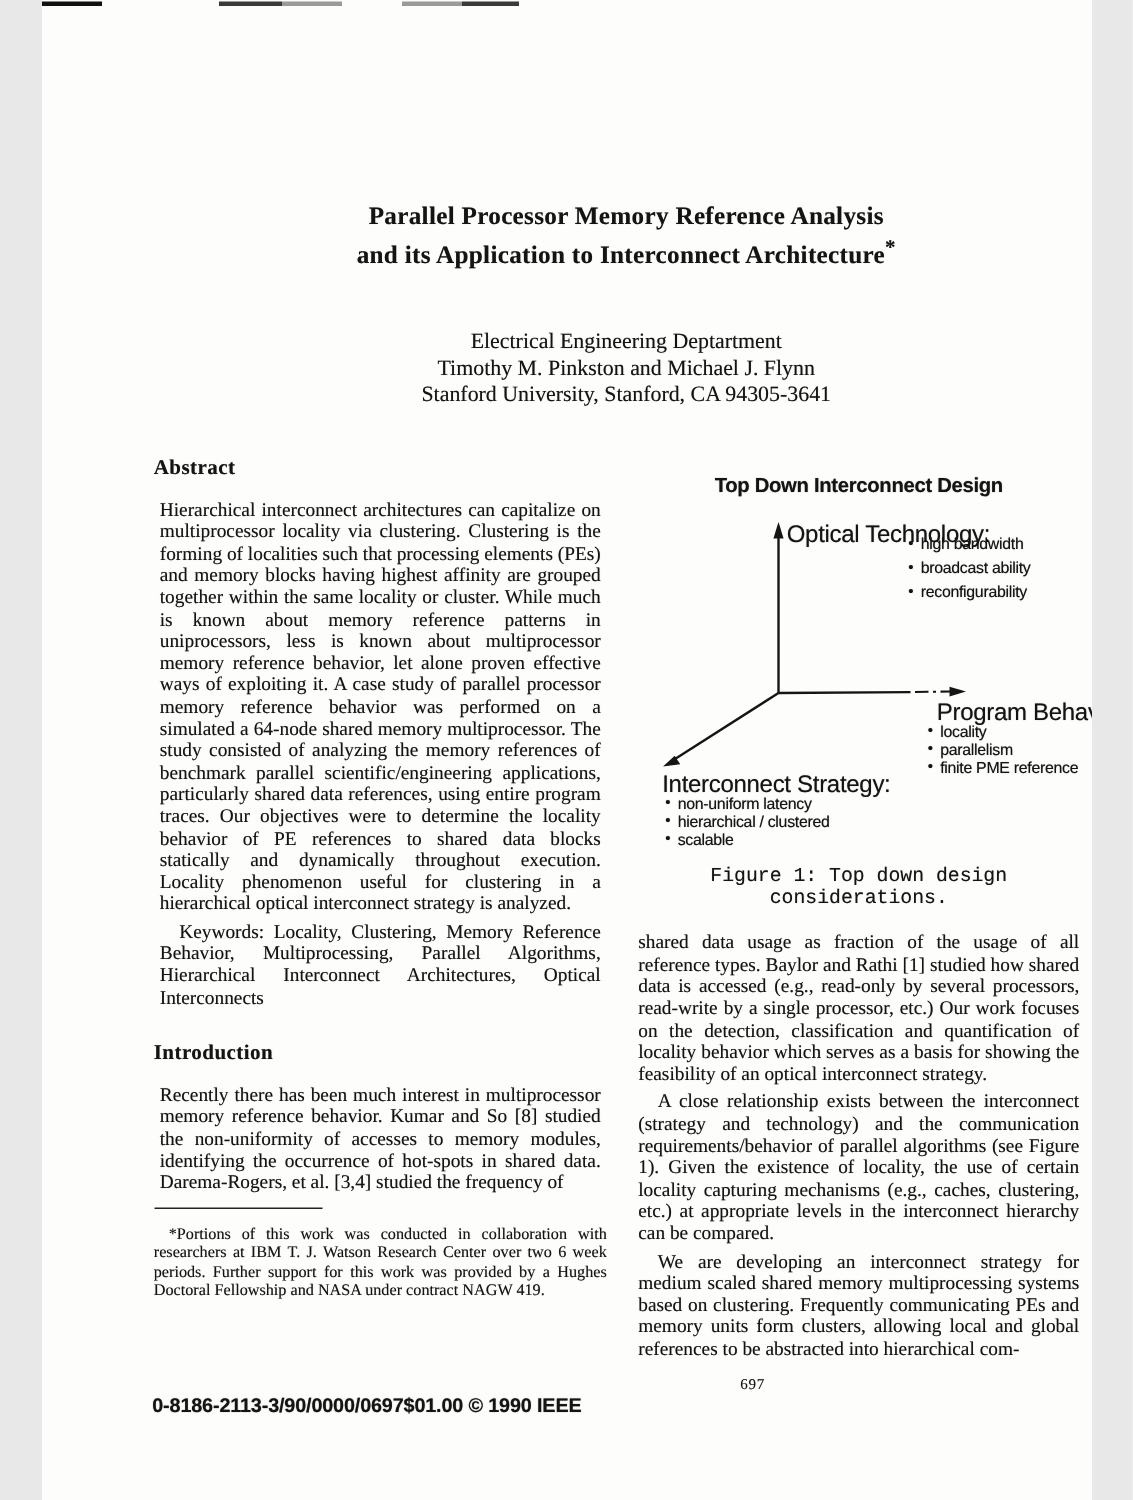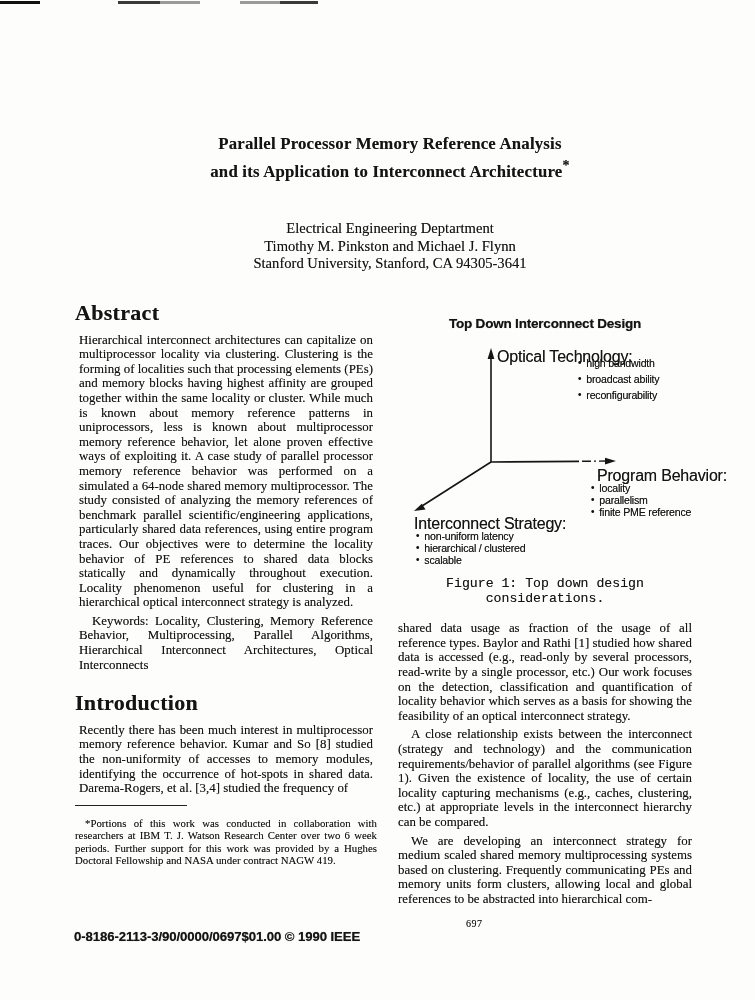--- a/index.html
+++ b/index.html
@@ -1,36 +1,36 @@
 <!DOCTYPE html>
 <html><head>
 <meta charset="utf-8">
 <style>
   html,body { margin:0; padding:0; background:#e8e8e8; }
   .page {
-    position:relative; width:755px; height:1000px; margin:0 auto;
+    position:relative; width:700px; height:1000px; margin:0 auto;
     background:#fdfdfc; overflow:hidden;
     font-family:"Liberation Serif", serif; color:#141414;
     text-shadow:0 0 0.5px rgba(0,0,0,0.45);
   }
   
   .artifact { position:absolute; height:3px; top:1px; }
 
   
   .title-block { position:absolute; top:133px; left:25px; width:730px; text-align:center;
     font-weight:bold; font-size:16.8px; line-height:22px; letter-spacing:0.2px; }
   .authors-block { position:absolute; top:220px; left:25px; width:730px; text-align:center;
     font-size:14.6px; line-height:17.5px; }
 
   
   .col { position:absolute; width:302px; text-align:justify;
     font-size:12.9px; line-height:14.6px; }
   .col-left  { left:75px;  top:306px; }
   .col-right { left:394px; top:315px; }
-  .section-heading { font-size:22px; font-weight:bold; margin:0 0 12px 0; letter-spacing:0.3px; }
+  .section-heading { font-size:14px; font-weight:bold; margin:0 0 12px 0; letter-spacing:0.3px; }
   .section-heading.intro { margin-top:24px; }
   .para { margin:4px; }
   .indent { text-indent:13px; }
 
   
   .footnote-rule { width:112px; border:none; border-top:1.2px solid #222; margin:9px 0 5px 0; }
   .footnote { font-size:10.8px; line-height:12.6px; text-align:justify; text-indent:10px; }
 
   
   .figure { position:relative; height:252px; font-family:"Liberation Sans", sans-serif; }

